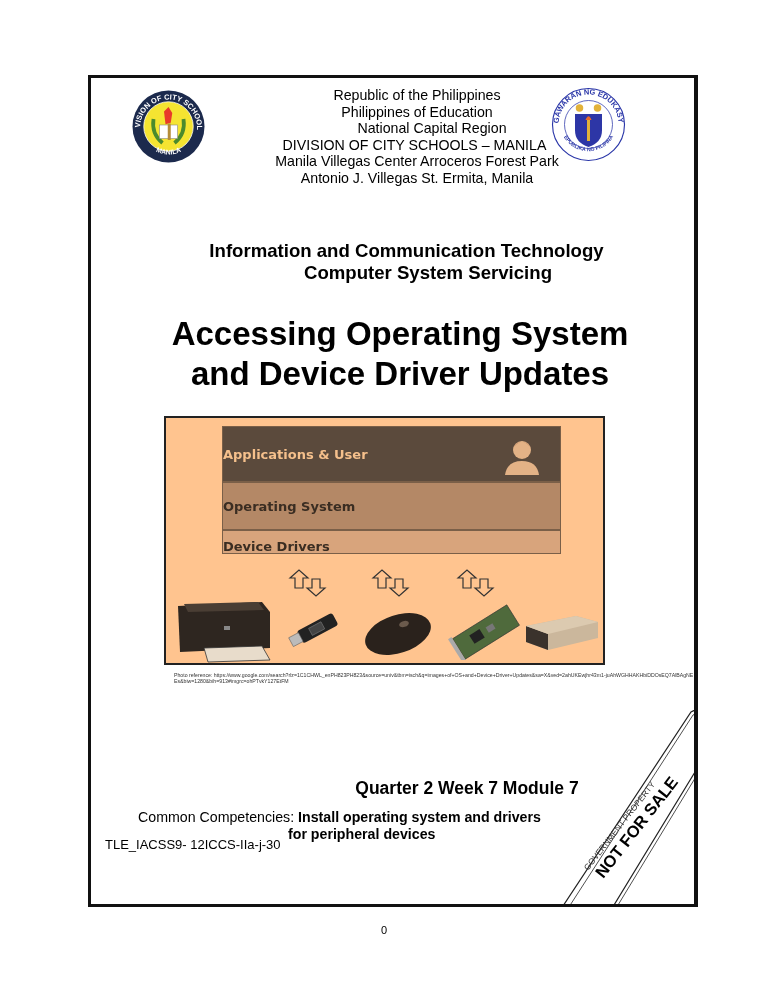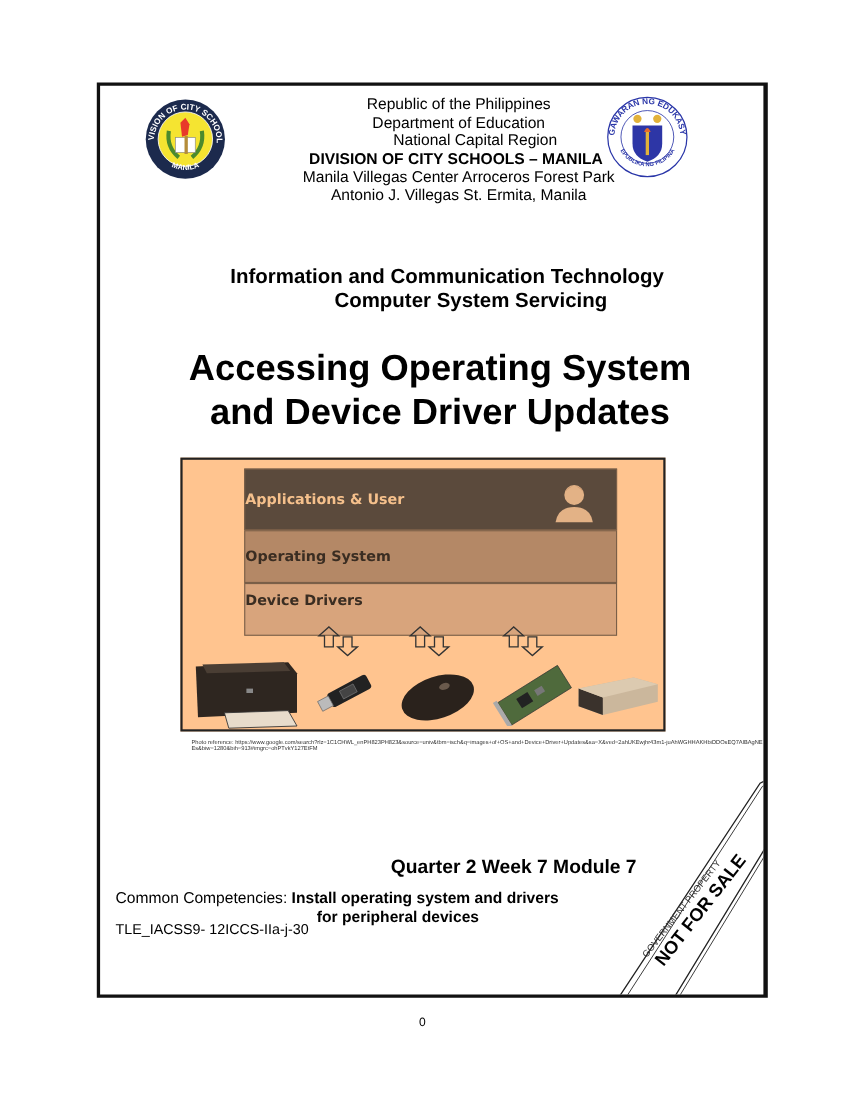--- a/index.html
+++ b/index.html
@@ -11,21 +11,21 @@
     border-top: 3px solid #111; border-left: 3px solid #111; border-right: 4px solid #111; border-bottom: 3px solid #111;
     overflow: hidden;
   }
 
   
   .header-text { position: absolute; left: 0; width: 610px; top: 9px; text-align: center; font-size: 14.2px; line-height: 16.6px; }
   .header-text div { white-space: nowrap; }
   .header-text .l0 { padding-left: 42px; }
   .header-text .l1 { padding-left: 42px; }
   .header-text .l2 { padding-left: 72px; }
-  .header-text .l3 { padding-left: 37px; font-weight: bold; }
+  .header-text .l3 { padding-left: 37px; font-weight: normal; }
   .header-text .l4 { padding-left: 42px; }
   .header-text .l5 { padding-left: 42px; }
 
   .logo { position: absolute; }
   .logo-left { left: 40px; top: 11px; width: 75px; height: 75px; }
   .logo-right { left: 460px; top: 9px; width: 75px; height: 75px; }
 
   
   .subject { position: absolute; left: 0; width: 610px; top: 162px; text-align: center; font-weight: bold; font-size: 18.6px; line-height: 21.5px; }
   .subject .s0 { padding-left: 21px; }
@@ -33,33 +33,33 @@
   .subject .s2 { padding-left: 100px; }
   .main-title { position: absolute; left: 0; width: 610px; top: 236px; text-align: center; font-weight: bold; font-size: 33px; line-height: 40px; }
   .main-title .t0 { padding-left: 8px; }
   .main-title .t1 { padding-left: 8px; }
 
   
   .diagram { position: absolute; left: 73px; top: 338px; width: 441px; height: 249px; background: #ffc48f; border: 2px solid #222; }
   .layer { position: absolute; left: 56px; width: 339px; text-align: left; font-family: "DejaVu Sans", sans-serif; font-weight: bold; border: 1px solid #7a5f48; }
   .layer-app { top: 8px; height: 56px; background: #5b4a3c; color: #f5c08c; font-size: 13px; line-height: 56px; }
   .layer-os { top: 64px; height: 48px; background: #b48866; color: #3a2d22; font-size: 13px; line-height: 48px; }
-  .layer-dd { top: 112px; height: 48px; background: #d8a47c; color: #3a2d22; font-size: 13px; line-height: 32px; }
+  .layer-dd { top: 112px; height: 24px; background: #d8a47c; color: #3a2d22; font-size: 13px; line-height: 32px; }
   .user-icon { position: absolute; right: 18px; top: 8px; width: 40px; height: 40px; }
 
   .arrows { position: absolute; top: 151px; width: 46px; height: 28px; }
   .device { position: absolute; }
 
   .photo-ref { position: absolute; left: 83px; top: 594px; width: 520px; font-size: 5.2px; line-height: 6.2px; color: #333; word-break: break-all; }
 
   
   .quarter { position: absolute; left: 16px; width: 610px; top: 700px; text-align: center; font-weight: bold; font-size: 17.5px; }
   .quarter span { padding-left: 110px; display: inline-block; }
   .competency { position: absolute; left: 14px; top: 731px; font-size: 14.2px; line-height: 17px; }
-  .competency .comp-label { font-weight: normal; }
+  .competency .comp-label { font-weight: normal; margin-left: 33px; }
   .competency .comp-value { font-weight: bold; }
   .competency .comp-line2 { padding-left: 183px; font-weight: bold; }
   .code { position: absolute; left: 14px; top: 759px; font-size: 13px; }
 
   .banner { position: absolute; left: 0; top: 0; width: 610px; height: 832px; pointer-events: none; }
 
   .page-number { position: absolute; left: 0; width: 768px; top: 924px; text-align: center; font-size: 11px; }
 </style>
 </head>
 <body>
@@ -75,21 +75,21 @@
     <text font-size="9" font-weight="bold" fill="#fff" font-family="Liberation Sans, sans-serif"><textPath href="#lb-arc" startOffset="50%" text-anchor="middle">MANILA</textPath></text>
     <path d="M 30 40 Q 27 60 42 72" stroke="#4b8a2d" stroke-width="5" fill="none"></path>
     <path d="M 70 40 Q 73 60 58 72" stroke="#4b8a2d" stroke-width="5" fill="none"></path>
     <path d="M 44 30 L 50 24 L 55 32 L 53 45 L 46 47 Z" fill="#e83a2a"></path>
     <rect x="38" y="48" width="24" height="18" fill="#fff" stroke="#888" stroke-width="0.8"></rect>
     <rect x="49" y="46" width="4" height="22" fill="#b58d3a"></rect>
   </svg>
 
   <div class="header-text">
     <div class="l0">Republic of the Philippines</div>
-    <div class="l1">Department of Education</div>
+    <div class="l1">Philippines of Education</div>
     <div class="l2">National Capital Region</div>
     <div class="l3">DIVISION OF CITY SCHOOLS – MANILA</div>
     <div class="l4">Manila Villegas Center Arroceros Forest Park</div>
     <div class="l5">Antonio J. Villegas St. Ermita, Manila</div>
   </div>
 
   <svg class="logo logo-right" viewBox="0 0 100 100">
     <circle cx="50" cy="50" r="48" fill="#fff" stroke="#2a36a8" stroke-width="1.5"></circle>
     <circle cx="50" cy="50" r="32" fill="#fff" stroke="#2a36a8" stroke-width="1"></circle>
     <path id="rt-arc" d="M 10 50 A 40 40 0 0 1 90 50" fill="none"></path>

